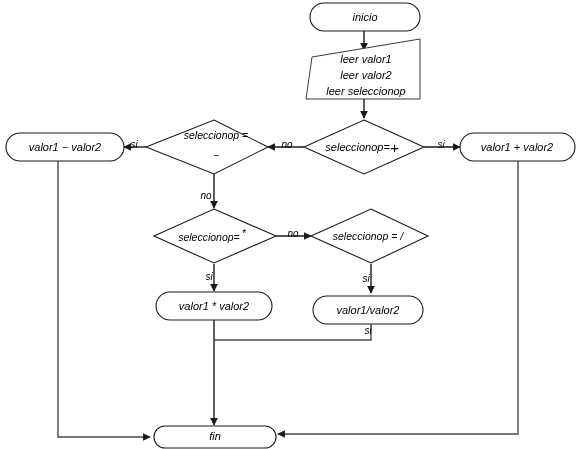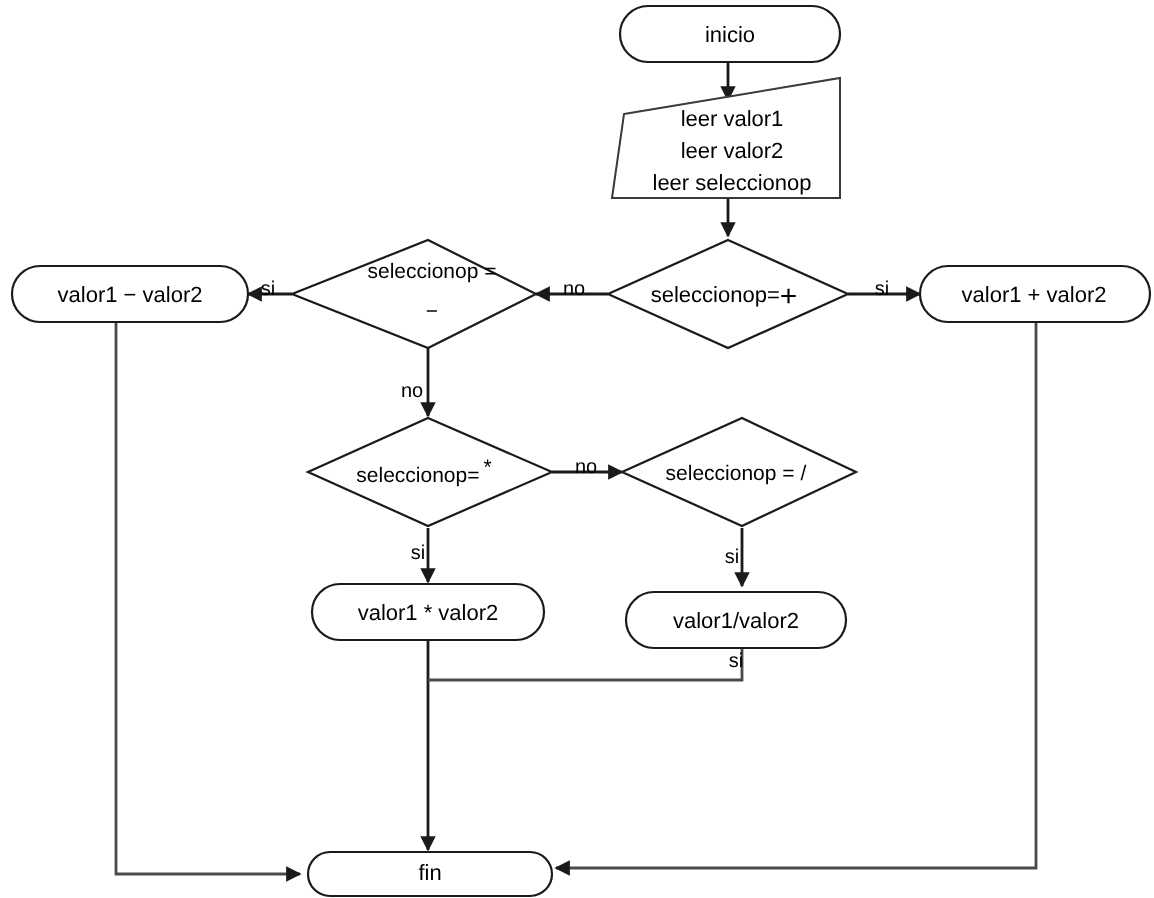--- a/index.html
+++ b/index.html
@@ -9,20 +9,21 @@
   }
   body {
     font-family: "Liberation Sans", sans-serif;
   }
   #canvas {
     position: relative;
     width: 577px;
     height: 449px;
     background: #ffffff;
     overflow: hidden;
+    font-style: italic;
   }
   #canvas svg {
     position: absolute;
     left: 0;
     top: 0;
   }
   .node-text {
     font-family: "Liberation Sans", sans-serif;
     font-size: 11px;
     fill: #000000;

